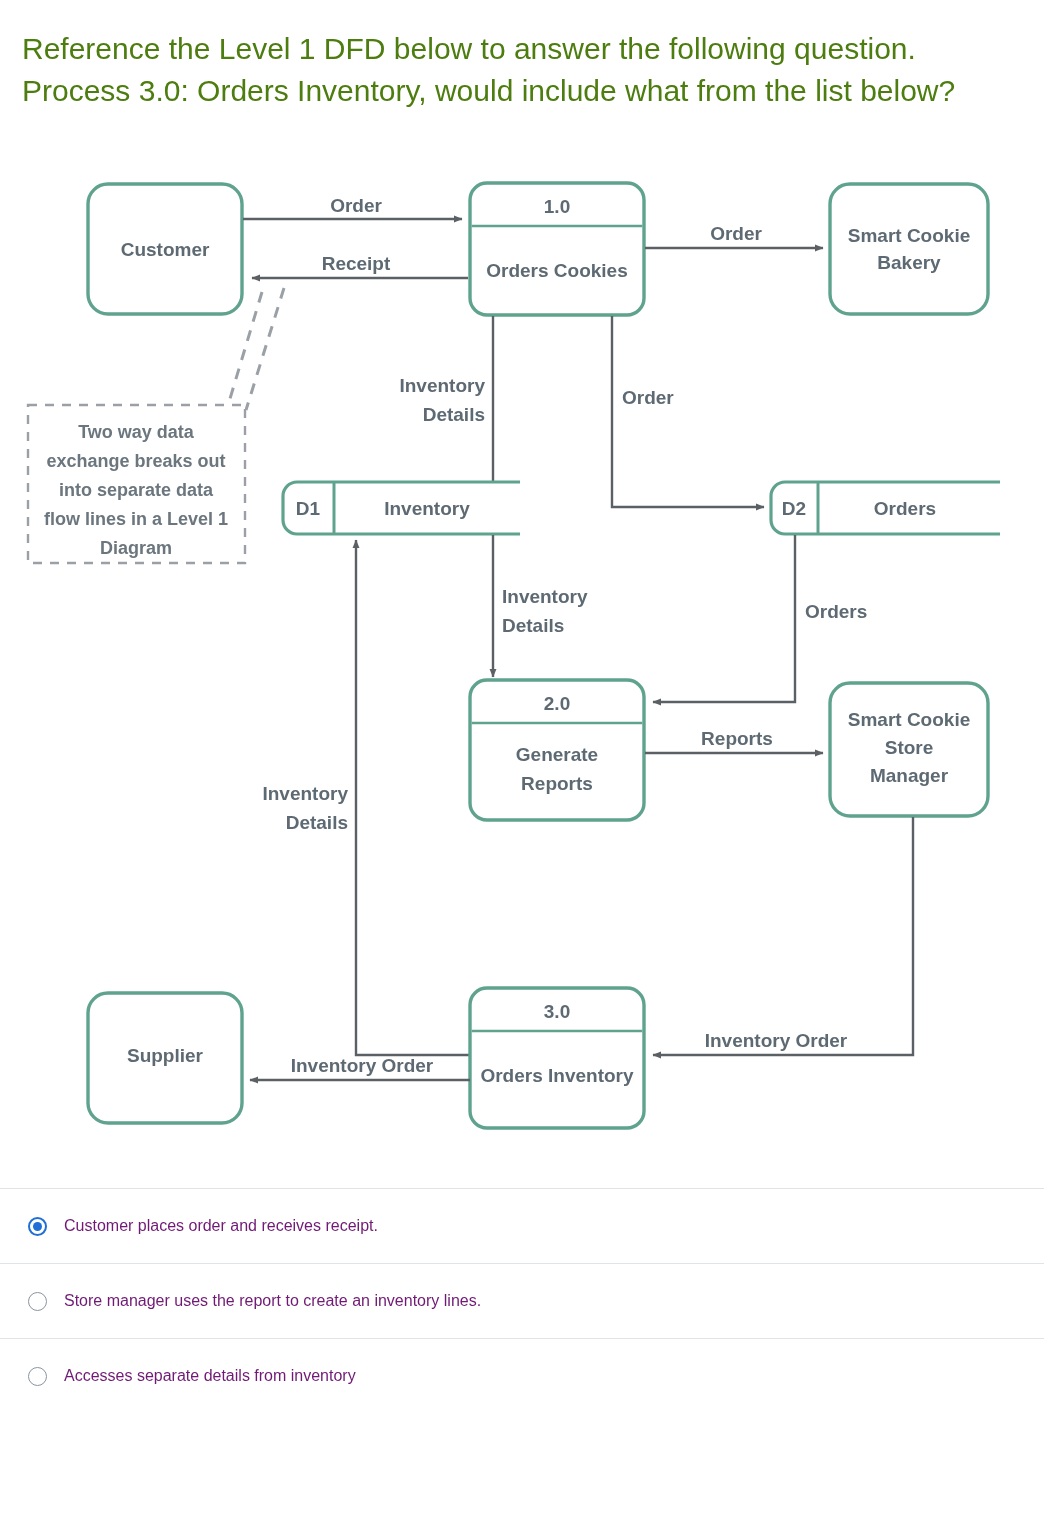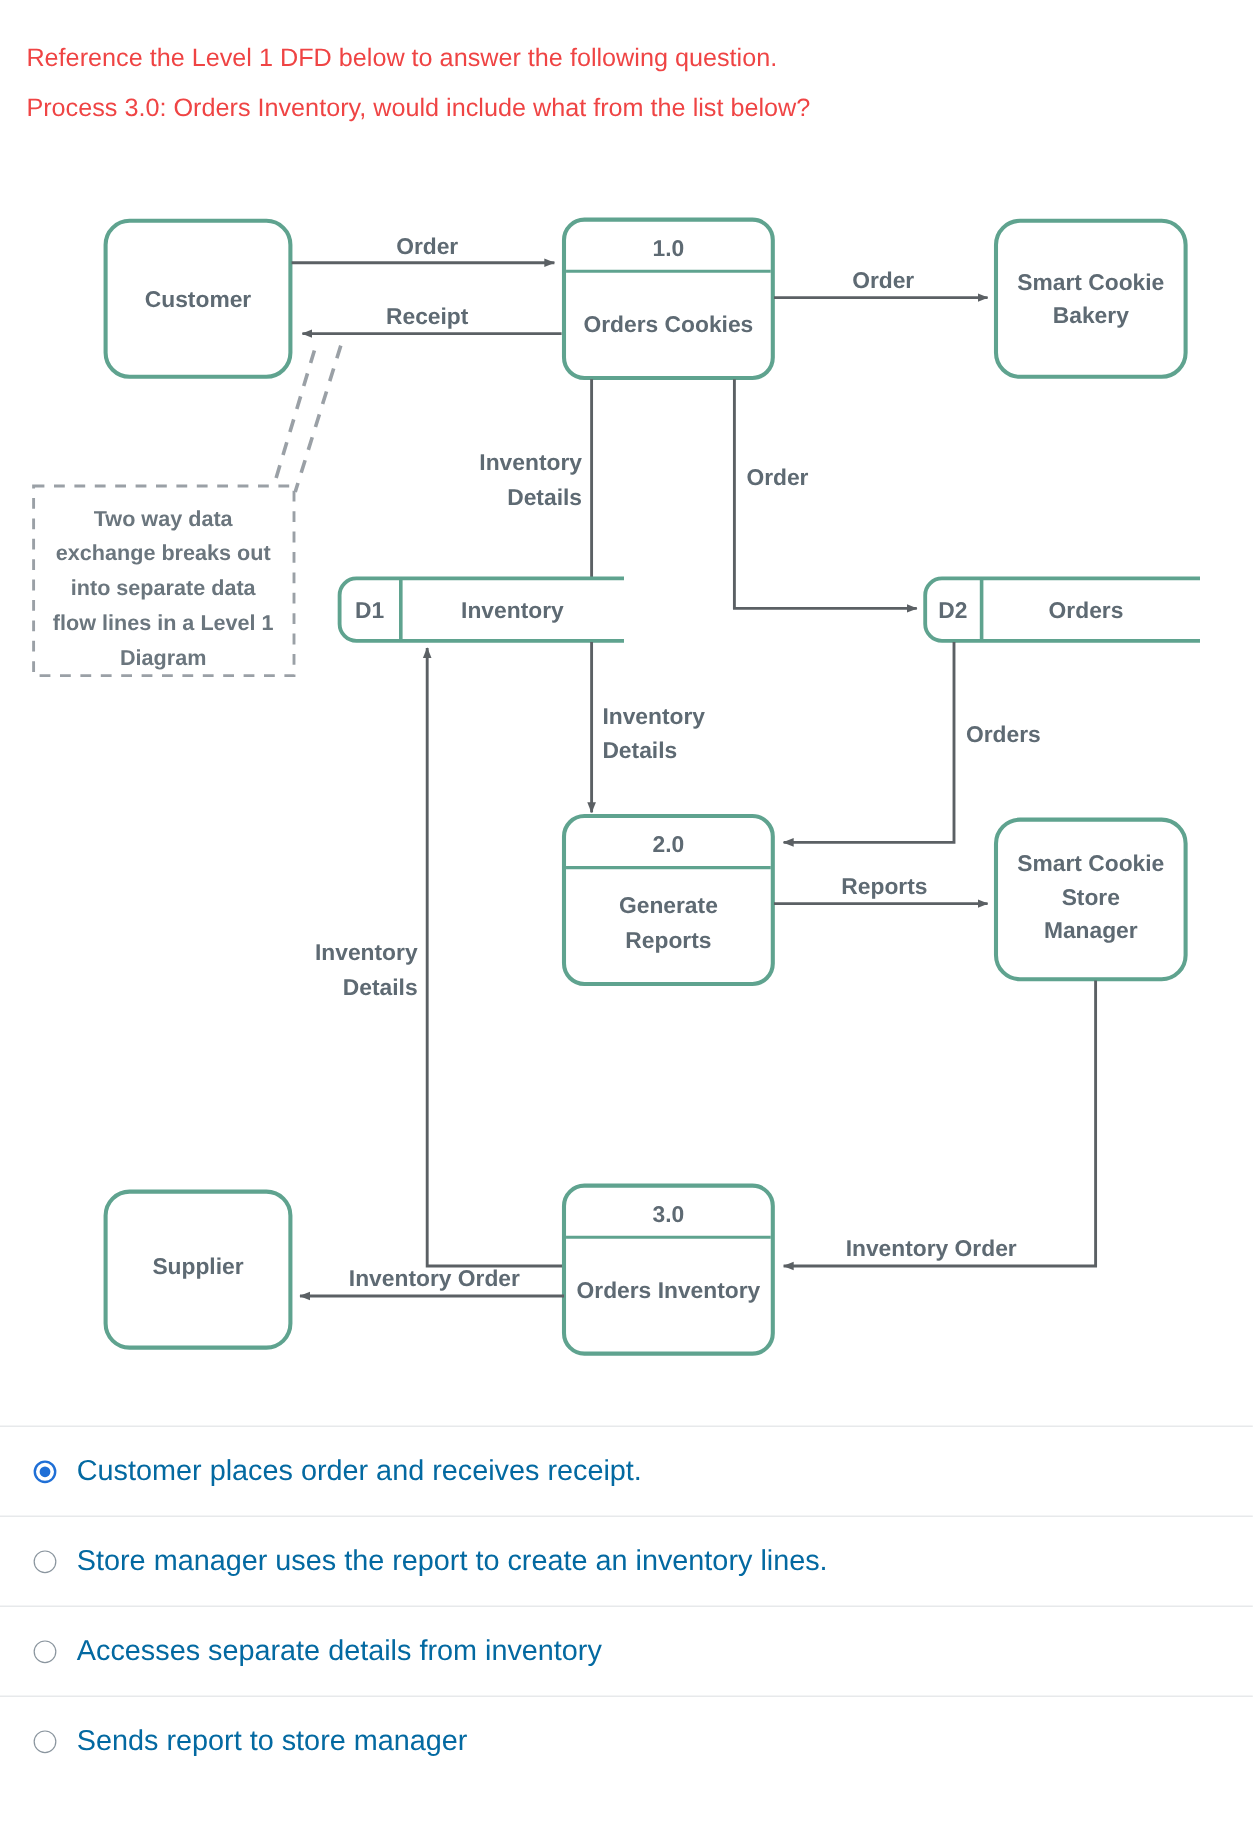--- a/index.html
+++ b/index.html
@@ -21,23 +21,23 @@
   }
 
   
   .prompt {
     position: absolute;
     left: 22px;
     top: 28px;
     width: 1000px;
   }
   .prompt-line {
-    font-size: 21px;
+    font-size: 30px;
     line-height: 42px;
-    color: #ef4444;
+    color: #4d7c0f;
     white-space: nowrap;
   }
 
   
   #diagram {
     position: absolute;
     left: 0;
     top: 150px;
     width: 1044px;
     height: 1030px;
@@ -82,22 +82,22 @@
     left: 50%;
     top: 50%;
     width: 9px;
     height: 9px;
     margin-left: -4.5px;
     margin-top: -4.5px;
     border-radius: 50%;
     background: #1f6fd6;
   }
   .answer-label {
-    font-size: 24px;
-    color: #0369a1;
+    font-size: 16px;
+    color: #701a75;
     line-height: 30px;
     white-space: nowrap;
   }
 
   
   svg text {
     font-family: "Liberation Sans", sans-serif;
     fill: #5e6a73;
   }
   .t-entity { font-size: 19px; font-weight: 700; }
@@ -264,20 +264,16 @@
     <div class="answer-row">
       <span class="radio"></span>
       <span class="answer-label">Store manager uses the report to create an inventory lines.</span>
     </div>
 
     <div class="answer-row">
       <span class="radio"></span>
       <span class="answer-label">Accesses separate details from inventory</span>
     </div>
 
-    <div class="answer-row">
-      <span class="radio"></span>
-      <span class="answer-label">Sends report to store manager</span>
-    </div>
 
   </div>
 
 </div>
 
 </body></html>

